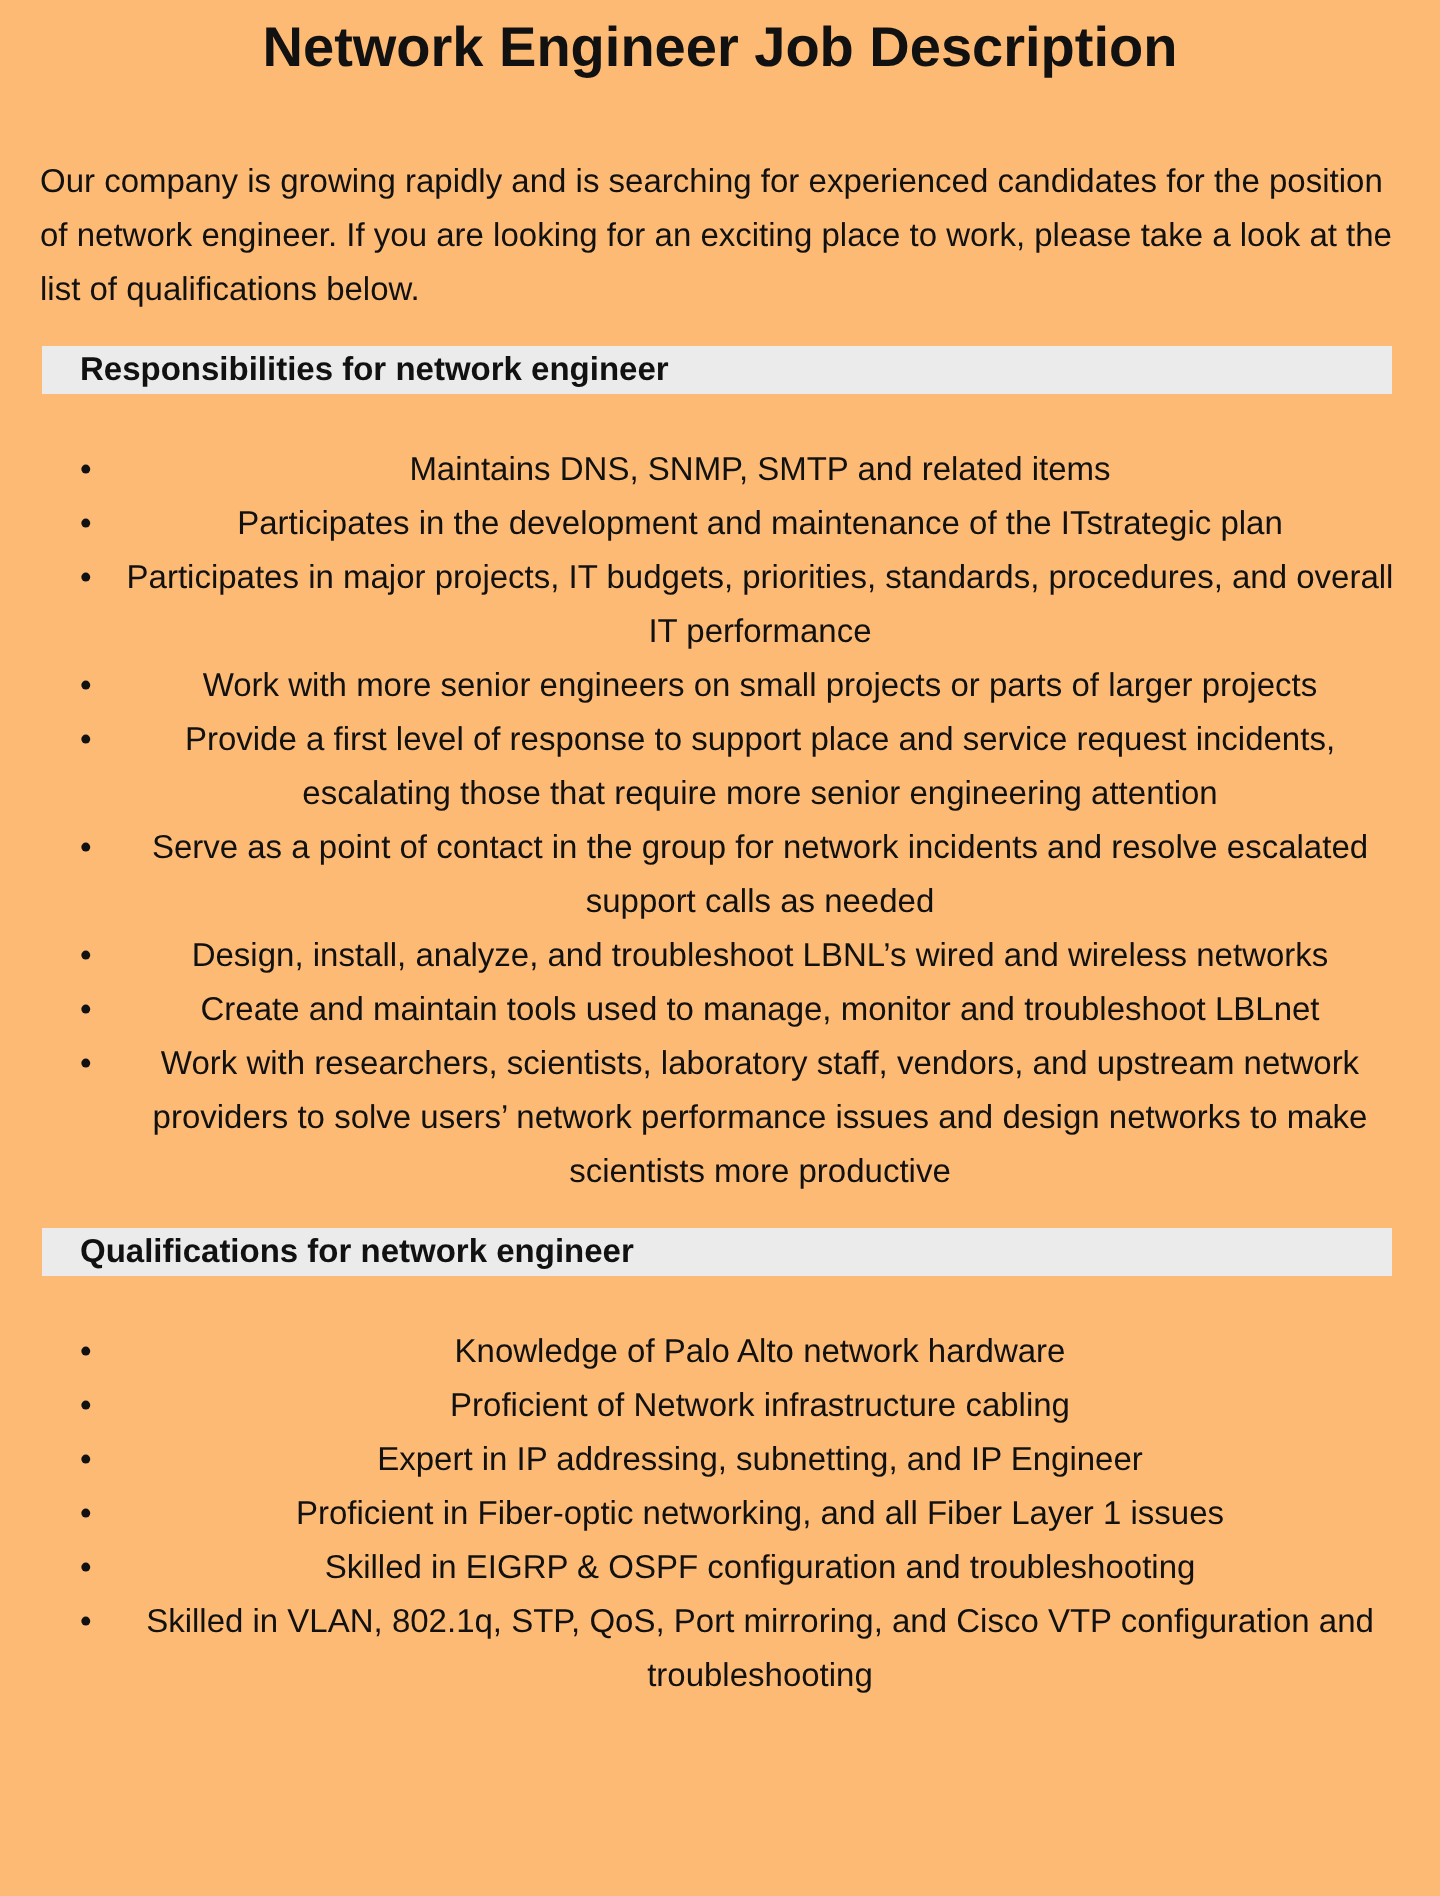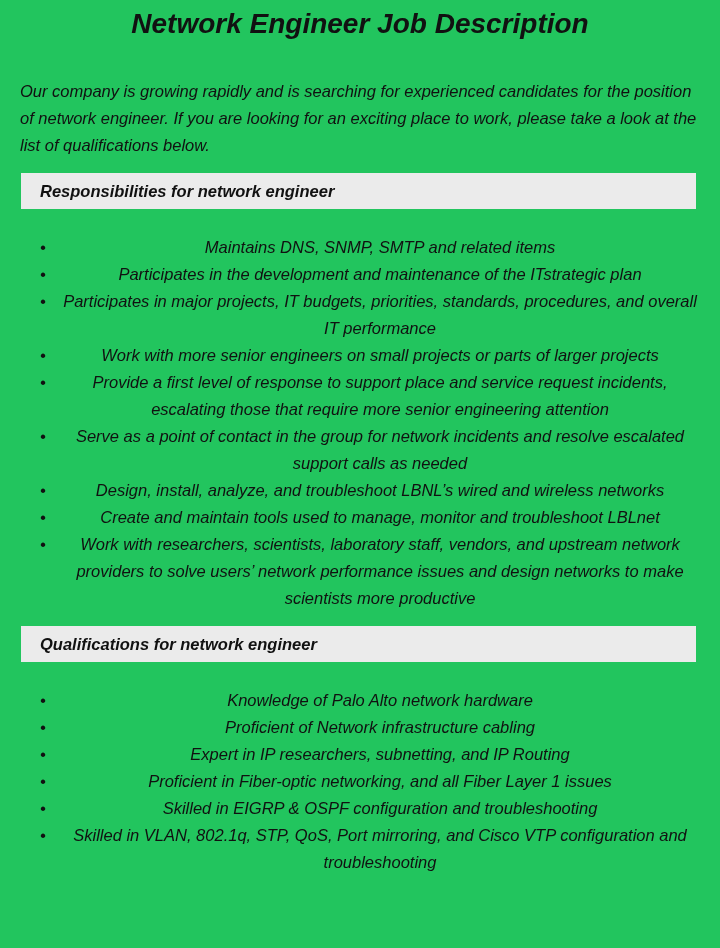--- a/index.html
+++ b/index.html
@@ -12,40 +12,39 @@
     font-family: "Liberation Sans", sans-serif;
     color: #111111;
     -webkit-font-smoothing: antialiased;
   }
   .page {
     width: 720px;
     height: 948px;
     box-sizing: border-box;
     padding-top: 5px;
     overflow: hidden;
-    background: #22c55e;
-    font-style: italic;
+    background: #fdba74;
   }
   h1.doc-title {
     margin: 0;
     font-size: 28px;
     line-height: 37px;
     font-weight: 700;
     text-align: center;
     letter-spacing: 0px;
   }
   p.intro {
     margin: 36px 22px 0 20px;
     font-size: 16.5px;
     line-height: 27px;
     font-weight: 400;
   }
   .section-header {
     margin: 14px 24px 0 21px;
-    height: 36px;
+    height: 24px;
     background: #ebebeb;
     display: flex;
     align-items: center;
     padding-left: 19px;
     box-sizing: border-box;
     font-size: 16.5px;
     font-weight: 700;
   }
   ul.bullet-list {
     list-style: none;
@@ -93,19 +92,19 @@
     <li>Work with researchers, scientists, laboratory staff, vendors, and upstream network providers to solve users’ network performance issues and design networks to make scientists more productive</li>
   </ul>
 
   <div class="section-header">
     <span>Qualifications for network engineer</span>
   </div>
 
   <ul class="bullet-list">
     <li>Knowledge of Palo Alto network hardware</li>
     <li>Proficient of Network infrastructure cabling</li>
-    <li>Expert in IP researchers, subnetting, and IP Routing</li>
+    <li>Expert in IP addressing, subnetting, and IP Engineer</li>
     <li>Proficient in Fiber-optic networking, and all Fiber Layer 1 issues</li>
     <li>Skilled in EIGRP &amp; OSPF configuration and troubleshooting</li>
     <li>Skilled in VLAN, 802.1q, STP, QoS, Port mirroring, and Cisco VTP configuration and troubleshooting</li>
   </ul>
 
 </div>
 
 </body></html>

